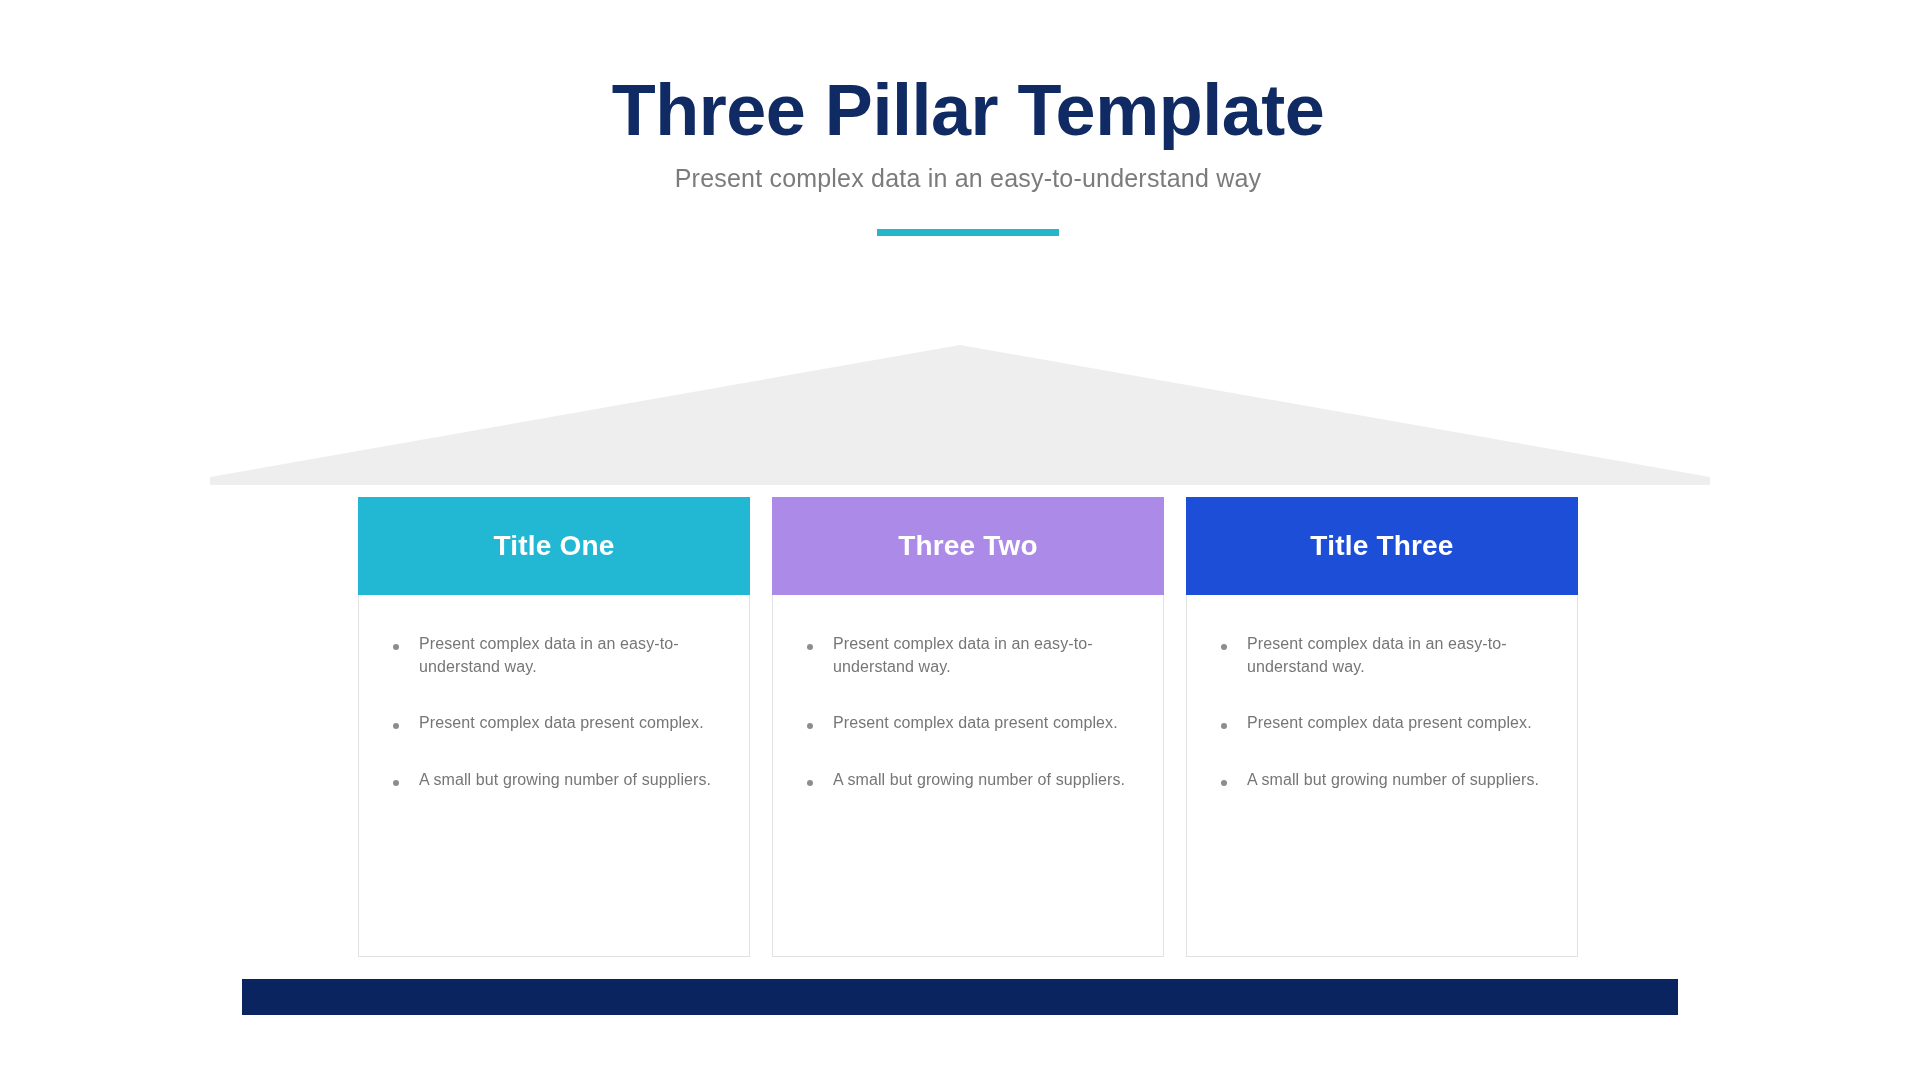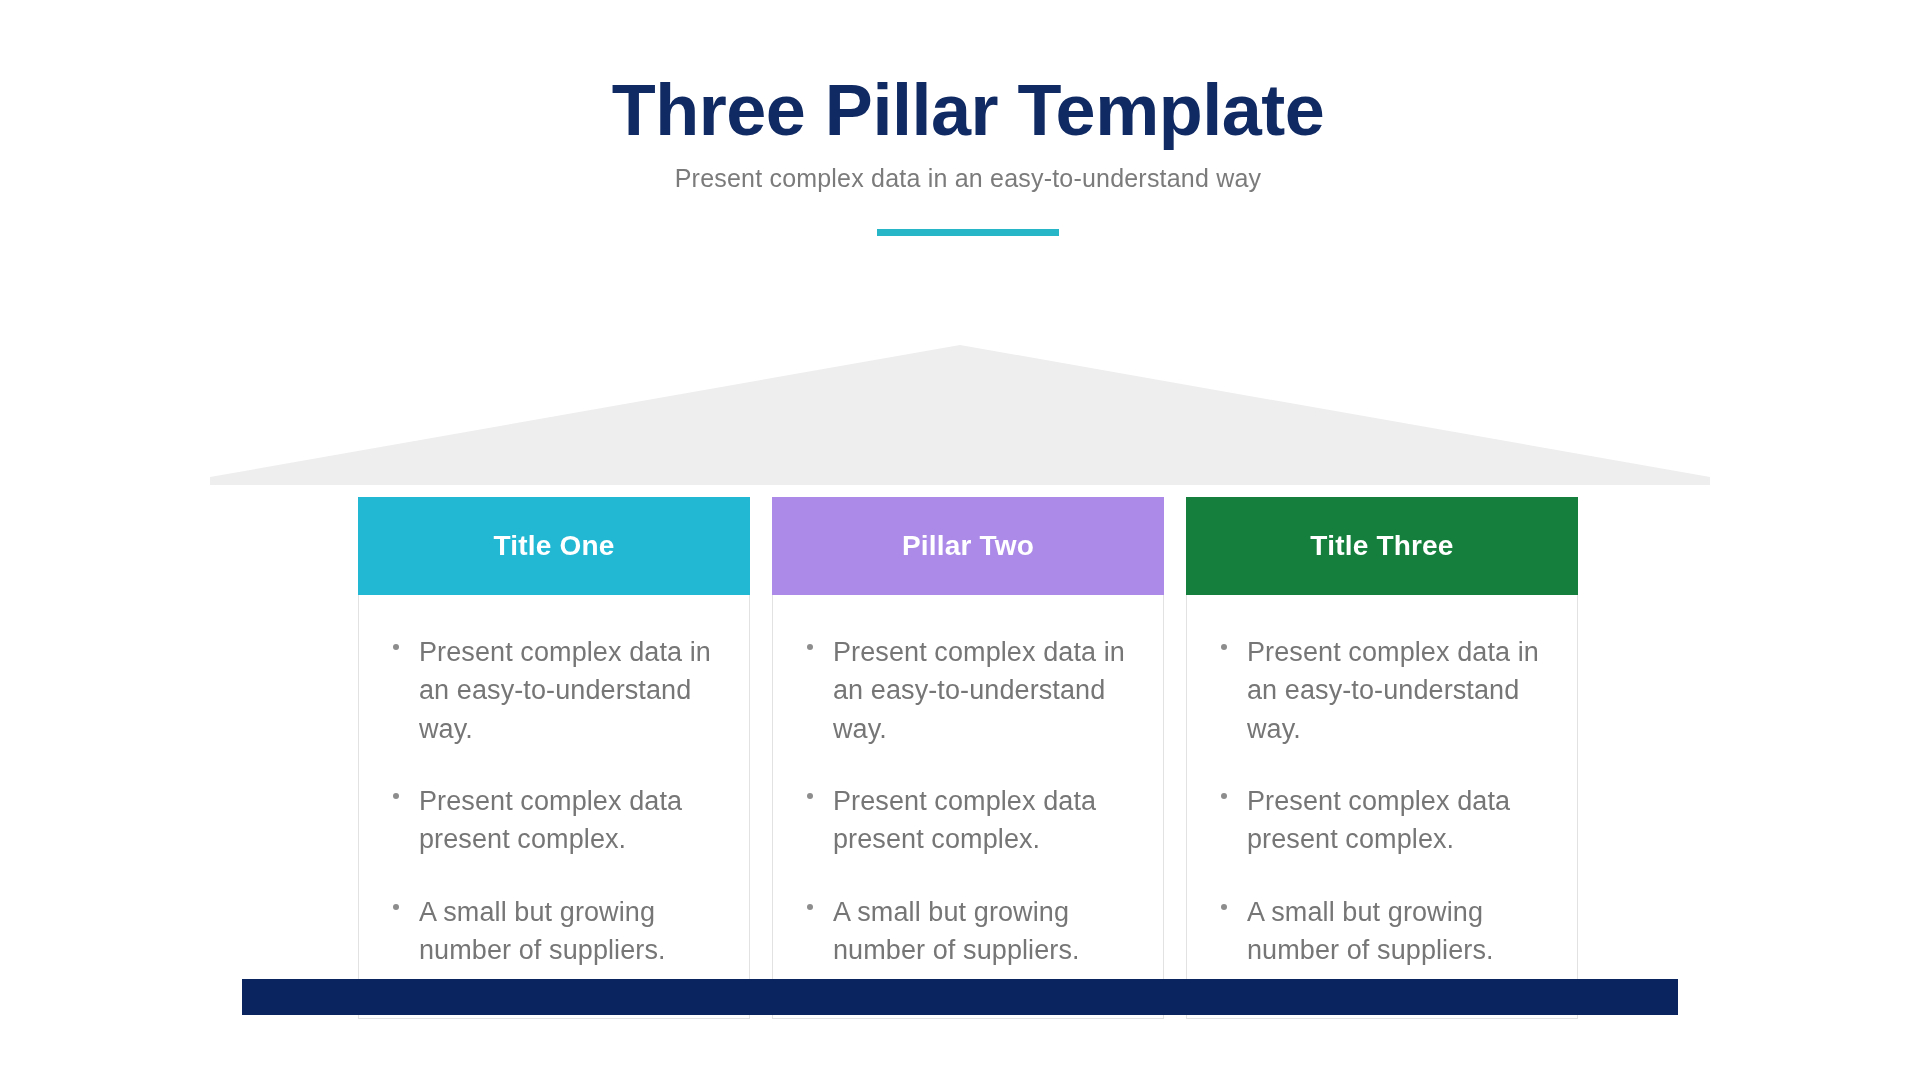--- a/index.html
+++ b/index.html
@@ -101,21 +101,21 @@
   }
 
   .bullet-list {
     list-style: none;
   }
 
   .bullet-item {
     position: relative;
     padding-left: 30px;
     margin-bottom: 34px;
-    font-size: 27px;
+    font-size: 16px;
     line-height: 1.42;
     color: #767676;
     letter-spacing: 0.1px;
   }
   .bullet-item:last-child { margin-bottom: 9px; }
 
   .bullet-item .dot {
     position: absolute;
     left: 4px;
     top: 11px;
@@ -171,42 +171,42 @@
           <li class="bullet-item">
             <span class="dot"></span>
             <span>A small but growing number of suppliers.</span>
           </li>
         </ul>
       </div>
     </div>
 
     <div class="pillar">
       <div class="pillar-header" id="ph1" style="background: rgb(171, 138, 232);">
-        <span>Pillar Two</span>
+        <span>Three Two</span>
       </div>
       <div class="pillar-body">
         <ul class="bullet-list">
           <li class="bullet-item">
             <span class="dot"></span>
             <span>Present complex data in an easy-to-understand way.</span>
           </li>
           <li class="bullet-item">
             <span class="dot"></span>
             <span>Present complex data present complex.</span>
           </li>
           <li class="bullet-item">
             <span class="dot"></span>
             <span>A small but growing number of suppliers.</span>
           </li>
         </ul>
       </div>
     </div>
 
     <div class="pillar">
-      <div class="pillar-header" id="ph2" style="background: #15803d;">
+      <div class="pillar-header" id="ph2" style="background: #1d4ed8;">
         <span>Title Three</span>
       </div>
       <div class="pillar-body">
         <ul class="bullet-list">
           <li class="bullet-item">
             <span class="dot"></span>
             <span>Present complex data in an easy-to-understand way.</span>
           </li>
           <li class="bullet-item">
             <span class="dot"></span>

